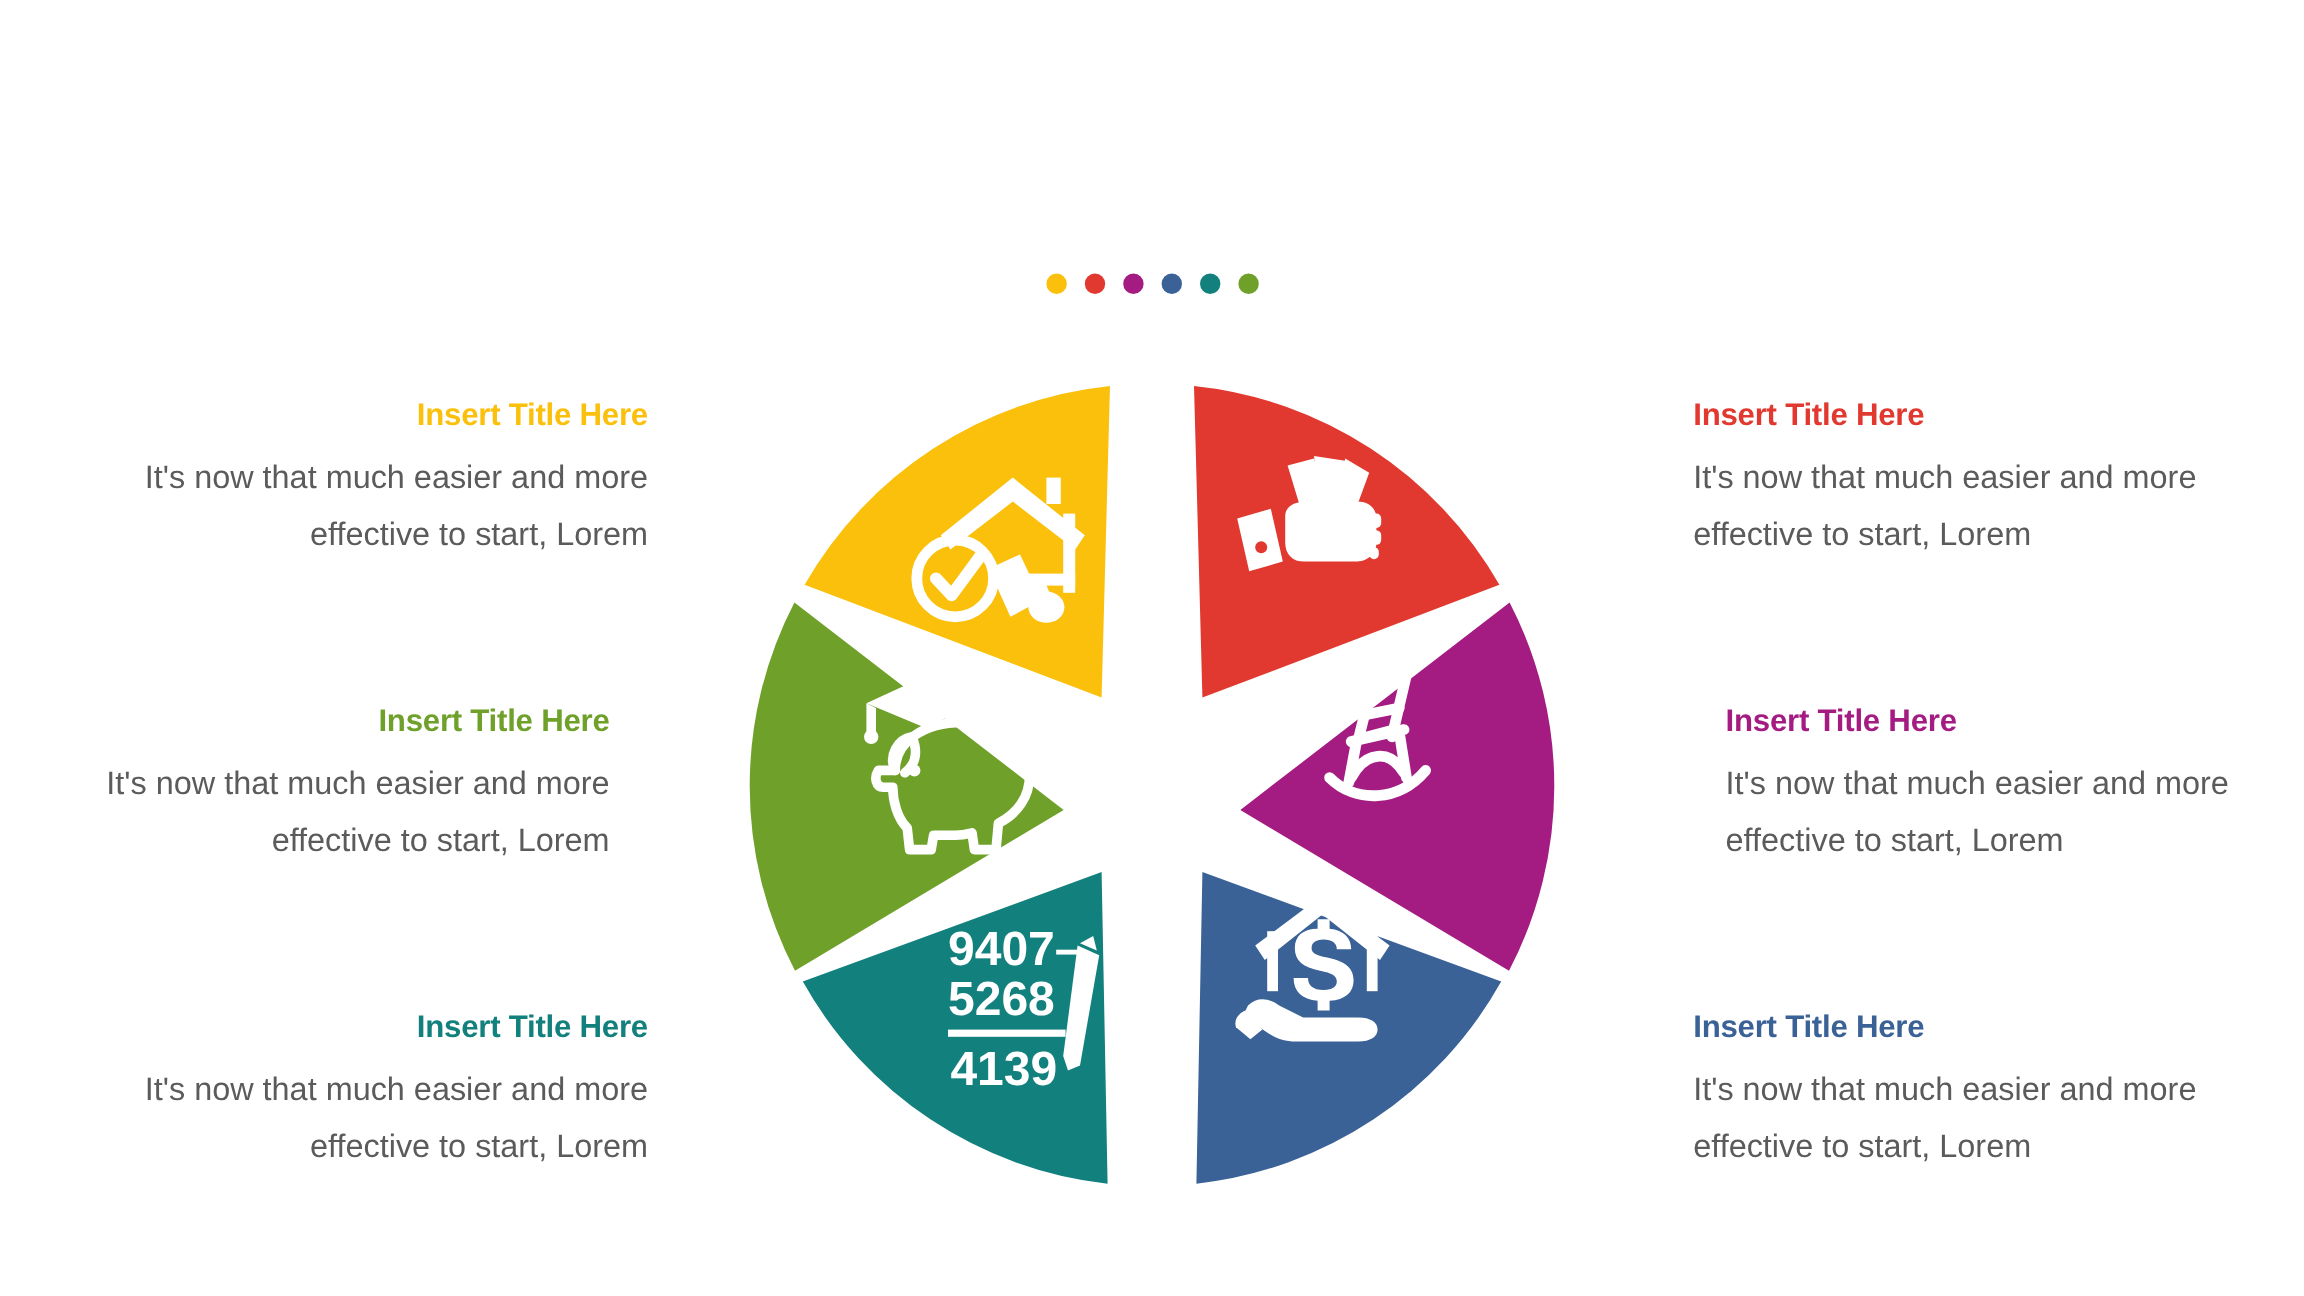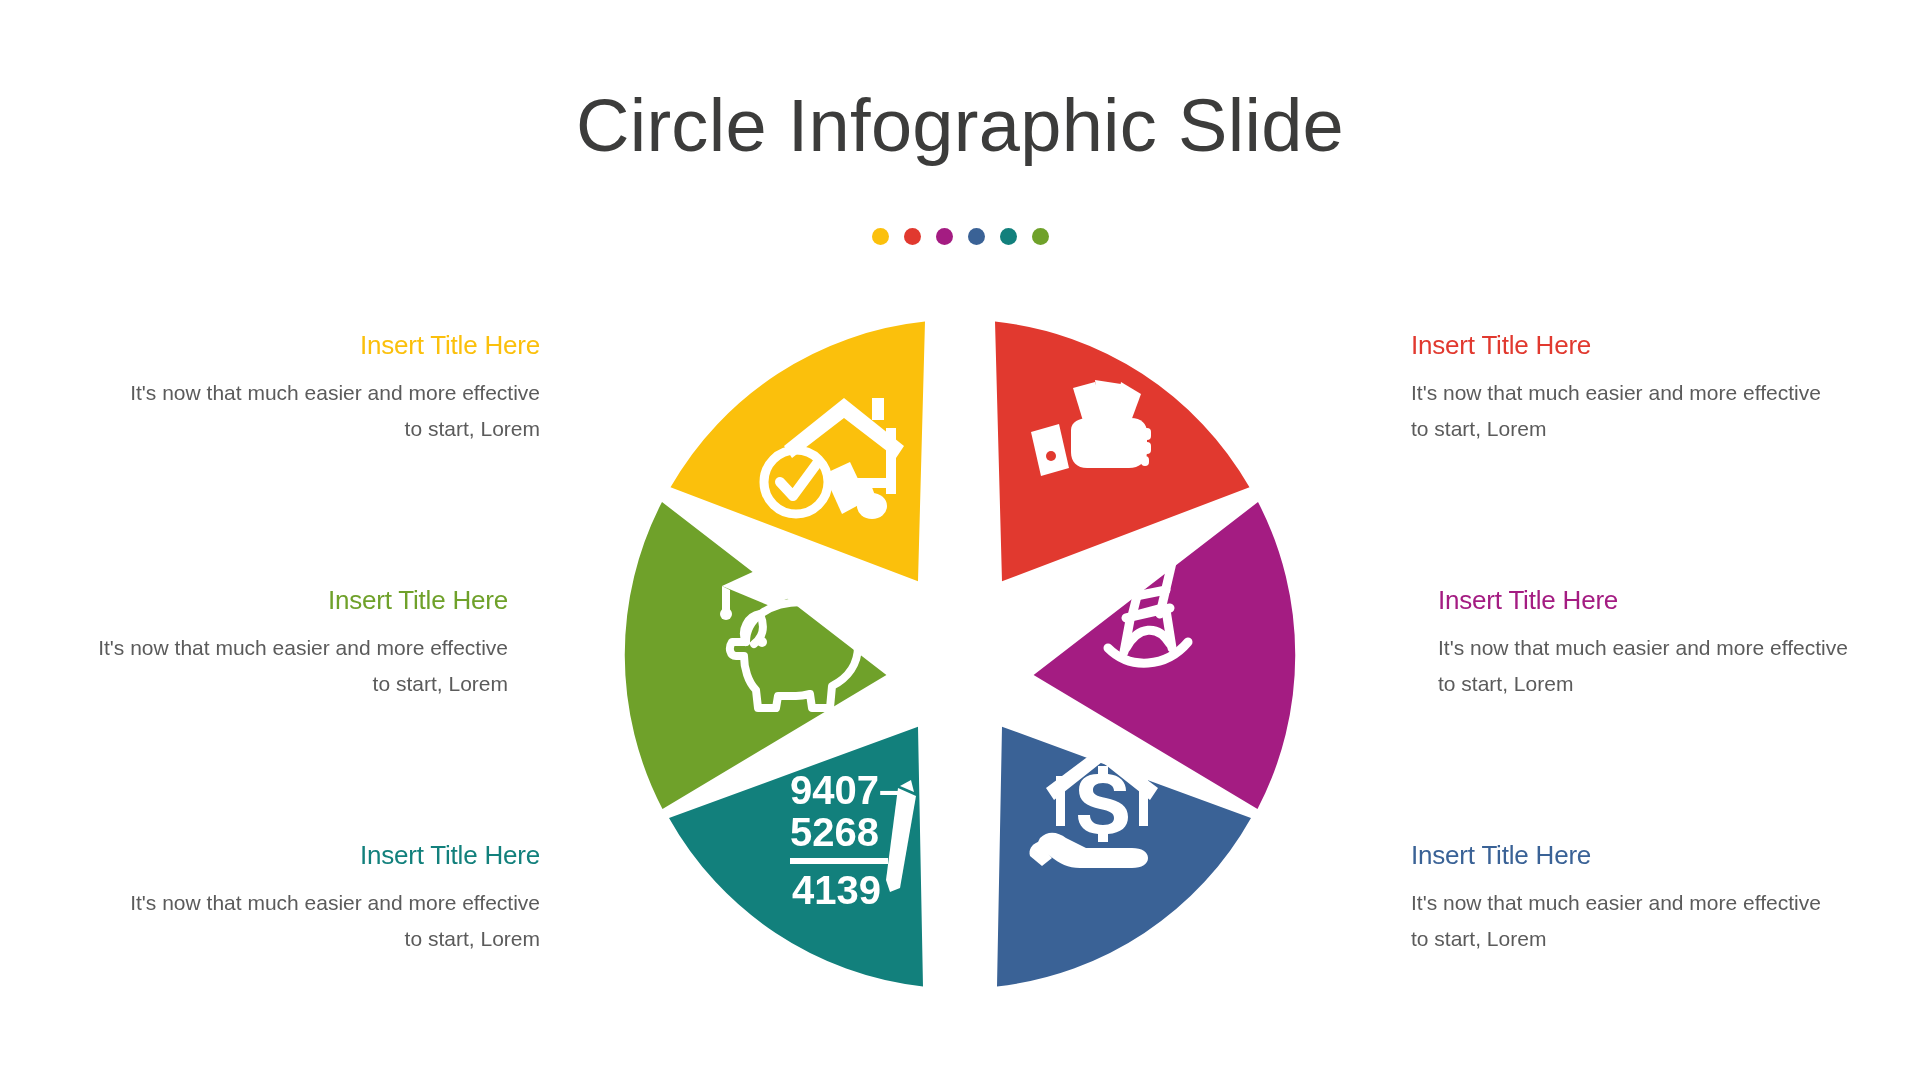--- a/index.html
+++ b/index.html
@@ -71,30 +71,30 @@
     height: 700px;
   }
 
   
   .info {
     position: absolute;
     width: 430px;
   }
   .info-title {
     font-family: "Liberation Sans", sans-serif;
-    font-weight: normal;
+    font-weight: bold;
     font-size: 26px;
     line-height: 1.2;
     margin: 0 0 14px 0;
     letter-spacing: -0.2px;
   }
   .info-body {
     font-family: "Liberation Sans", sans-serif;
     font-weight: 400;
-    font-size: 21px;
+    font-size: 27px;
     line-height: 1.72;
     color: #5b5b5b;
     margin: 0;
   }
 
   .info.left  { text-align: right; }
   .info.right { text-align: left;  }
 
   
   .info-l1 { left: 110px;  top: 330px; }
@@ -103,23 +103,20 @@
   
   .info-r1 { left: 1411px; top: 330px; }
   .info-r2 { left: 1438px; top: 585px; }
   .info-r3 { left: 1411px; top: 840px; }
 </style>
 </head>
 <body>
 
 <div class="slide">
 
-  <div class="title-block">
-    <h1 class="slide-title">Circle Infographic Slide</h1>
-  </div>
 
   <div class="dots-row">
     <span class="dot" id="dot0" style="background: rgb(251, 192, 12);"></span>
     <span class="dot" id="dot1" style="background: rgb(225, 57, 47);"></span>
     <span class="dot" id="dot2" style="background: rgb(164, 28, 130);"></span>
     <span class="dot" id="dot3" style="background: rgb(58, 98, 150);"></span>
     <span class="dot" id="dot4" style="background: rgb(18, 128, 124);"></span>
     <span class="dot" id="dot5" style="background: rgb(111, 161, 42);"></span>
   </div>
 

